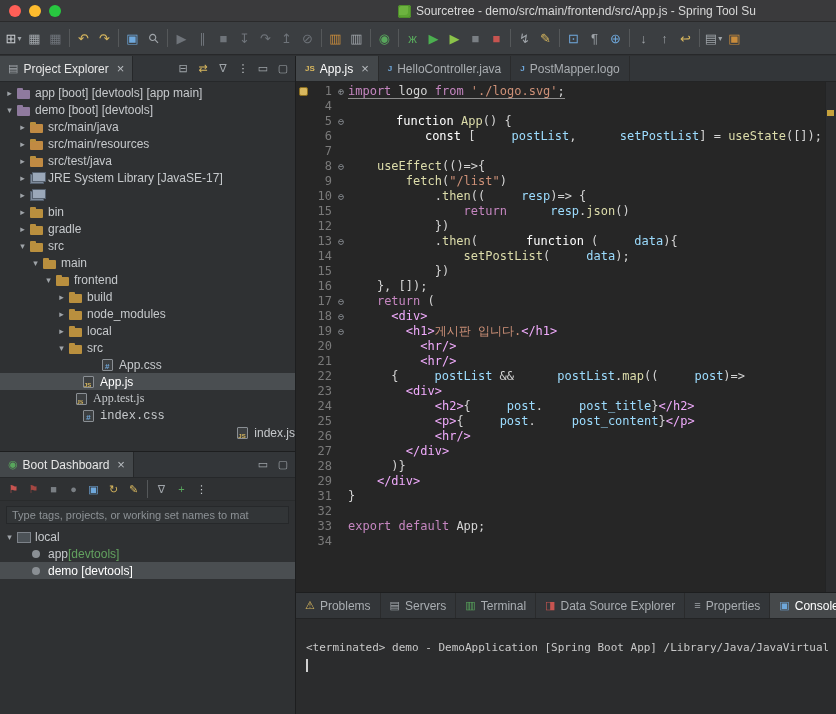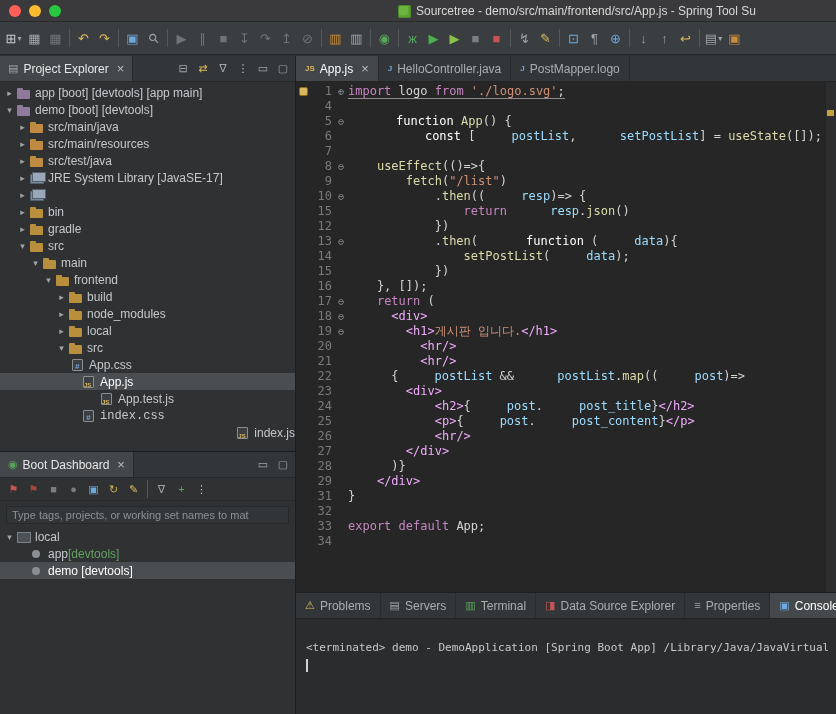--- a/index.html
+++ b/index.html
@@ -351,31 +351,31 @@
             <div class="trow" style="padding-left: 56px;">
               <span class="tw">▸</span>
               <span class="fi fi-folder"></span>
               <span class="tlabel">local</span>
             </div>
             <div class="trow" style="padding-left: 56px;">
               <span class="tw">▾</span>
               <span class="fi fi-folder"></span>
               <span class="tlabel">src</span>
             </div>
-            <div class="trow" style="padding-left: 58px;">
+            <div class="trow" style="padding-left: 88px;">
               <span class="tw"></span>
               <span class="fi fi-css"></span>
               <span class="tlabel">App.css</span>
             </div>
             <div class="trow selected" style="padding-left: 69px;">
               <span class="tw"></span>
               <span class="fi fi-js"></span>
               <span class="tlabel">App.js</span>
             </div>
-            <div class="trow" style="padding-left: 87px;">
+            <div class="trow" style="padding-left: 62px; font-family: Liberation Serif, serif;">
               <span class="tw"></span>
               <span class="fi fi-js"></span>
               <span class="tlabel">App.test.js</span>
             </div>
             <div class="trow" style="padding-left: 69px; font-family: Liberation Mono, monospace;">
               <span class="tw"></span>
               <span class="fi fi-css"></span>
               <span class="tlabel">index.css</span>
             </div>
             <div class="trow" style="padding-left: 69px; justify-content: flex-end;">

